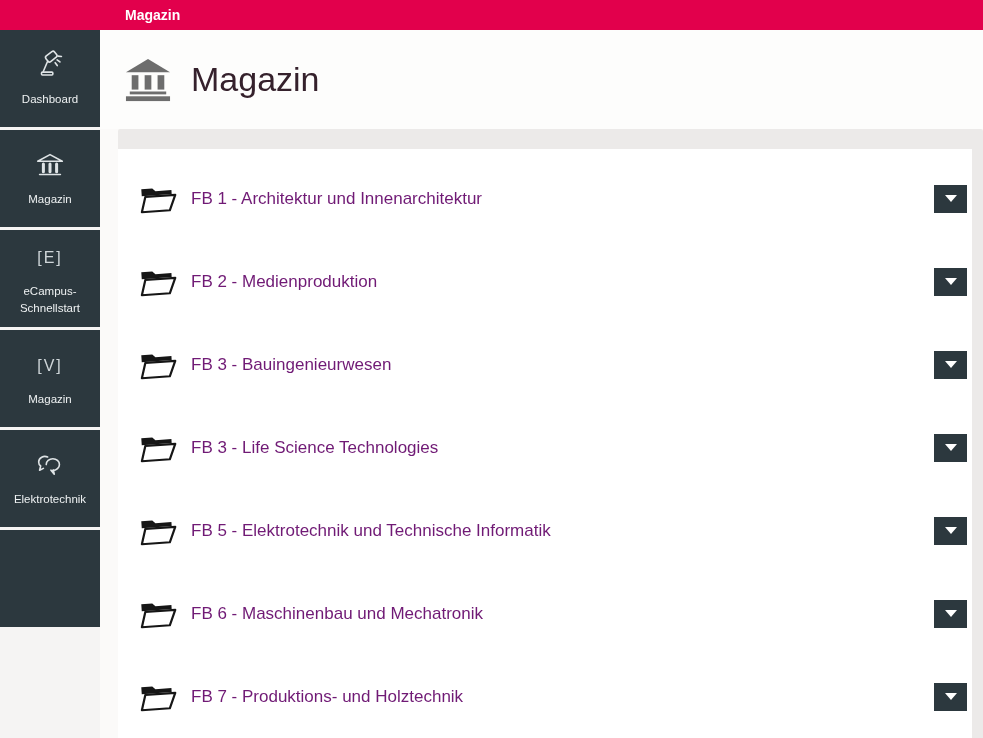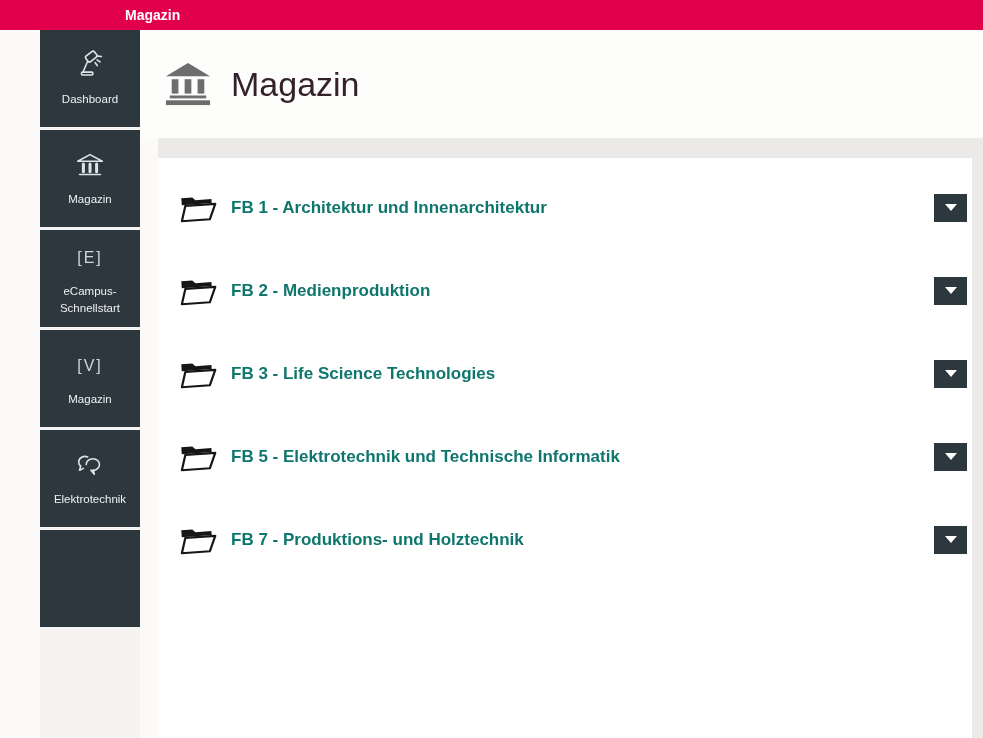--- a/index.html
+++ b/index.html
@@ -4,21 +4,21 @@
 <style>
   * { margin:0; padding:0; box-sizing:border-box; }
   html,body { width:983px; height:738px; overflow:hidden;
     font-family:"Liberation Sans","DejaVu Sans",sans-serif; background:#fbfaf9; }
 
   
   .topbar { height:30px; background:#e2004c; display:flex; align-items:center; }
   .topbar-title { color:#ffffff; font-size:14px; font-weight:bold; margin-left:125px; }
 
   
-  .shell { display:flex; height:708px;margin-left:40px; }
+  .shell { display:flex; height:708px; }
 
   
   .sidebar { width:100px; background:#f5f4f3; flex:0 0 100px; overflow:hidden; }
   .nav-item { height:97px; margin-bottom:3px; background:#2c383e; display:flex;
     flex-direction:column; align-items:center; justify-content:center; cursor:pointer; }
   .nav-item svg { display:block; }
   .nav-icon { width:34px; height:34px; stroke:#dfe4e6; fill:none;
     stroke-width:1.7; stroke-linecap:round; stroke-linejoin:round; }
   .nav-label { margin-top:8px; color:#eef1f2; font-size:11.5px; line-height:1.45;
     text-align:center; white-space:pre-line; }
@@ -33,21 +33,21 @@
   .page-title { font-size:34px; font-weight:400; color:#35212c; margin-left:20px; }
 
   
   .panel { flex:1; margin-left:18px; background:#eceae9; border-radius:2px 2px 0 0;
     display:flex; flex-direction:column; }
   .panel-toolbar { height:20px; flex:0 0 20px; }
   .panel-body { flex:1; background:#ffffff; margin-right:11px; padding-top:8px; overflow:hidden; }
 
   .repo-row { height:83px; display:flex; align-items:center; padding-left:22px; padding-right:5px; }
   .folder-icon { width:38px; height:30px; flex:0 0 38px; }
-  .repo-link { margin-left:13px; color:#0f766e; font-size:17px; text-decoration:none; cursor:pointer;font-weight:bold; }
+  .repo-link { margin-left:13px; color:#701a75; font-size:17px; text-decoration:none; cursor:pointer; }
   .repo-spacer { flex:1; }
   .dropdown-btn { width:33px; height:28px; background:#2c383e; border:none; cursor:pointer;
     display:flex; align-items:center; justify-content:center; }
   .caret-down { width:0; height:0; border-left:6px solid transparent;
     border-right:6px solid transparent; border-top:7px solid #ffffff; }
 </style>
 </head>
 <body>
 
 <div class="topbar">
@@ -140,20 +140,33 @@
               <path d="M5.5 12 h30 l-6.5 15 H1 z" fill="#ffffff" stroke="#161616" stroke-width="2.2" stroke-linejoin="round"></path>
             </g>
           </svg>
           <a class="repo-link">FB 2 - Medienproduktion</a>
           <span class="repo-spacer"></span>
           <button class="dropdown-btn">
             <span class="caret-down"></span>
           </button>
         </div>
 
+        <div class="repo-row">
+          <svg class="folder-icon" viewBox="0 0 38 30">
+            <g transform="rotate(-4 19 15)">
+              <path d="M2 11 V4 h11 l3 3 h16 v4 z" fill="#161616"></path>
+              <path d="M5.5 12 h30 l-6.5 15 H1 z" fill="#ffffff" stroke="#161616" stroke-width="2.2" stroke-linejoin="round"></path>
+            </g>
+          </svg>
+          <a class="repo-link">FB 3 - Bauingenieurwesen</a>
+          <span class="repo-spacer"></span>
+          <button class="dropdown-btn">
+            <span class="caret-down"></span>
+          </button>
+        </div>
 
         <div class="repo-row">
           <svg class="folder-icon" viewBox="0 0 38 30">
             <g transform="rotate(-4 19 15)">
               <path d="M2 11 V4 h11 l3 3 h16 v4 z" fill="#161616"></path>
               <path d="M5.5 12 h30 l-6.5 15 H1 z" fill="#ffffff" stroke="#161616" stroke-width="2.2" stroke-linejoin="round"></path>
             </g>
           </svg>
           <a class="repo-link">FB 3 - Life Science Technologies</a>
           <span class="repo-spacer"></span>
@@ -169,20 +182,33 @@
               <path d="M5.5 12 h30 l-6.5 15 H1 z" fill="#ffffff" stroke="#161616" stroke-width="2.2" stroke-linejoin="round"></path>
             </g>
           </svg>
           <a class="repo-link">FB 5 - Elektrotechnik und Technische Informatik</a>
           <span class="repo-spacer"></span>
           <button class="dropdown-btn">
             <span class="caret-down"></span>
           </button>
         </div>
 
+        <div class="repo-row">
+          <svg class="folder-icon" viewBox="0 0 38 30">
+            <g transform="rotate(-4 19 15)">
+              <path d="M2 11 V4 h11 l3 3 h16 v4 z" fill="#161616"></path>
+              <path d="M5.5 12 h30 l-6.5 15 H1 z" fill="#ffffff" stroke="#161616" stroke-width="2.2" stroke-linejoin="round"></path>
+            </g>
+          </svg>
+          <a class="repo-link">FB 6 - Maschinenbau und Mechatronik</a>
+          <span class="repo-spacer"></span>
+          <button class="dropdown-btn">
+            <span class="caret-down"></span>
+          </button>
+        </div>
 
         <div class="repo-row">
           <svg class="folder-icon" viewBox="0 0 38 30">
             <g transform="rotate(-4 19 15)">
               <path d="M2 11 V4 h11 l3 3 h16 v4 z" fill="#161616"></path>
               <path d="M5.5 12 h30 l-6.5 15 H1 z" fill="#ffffff" stroke="#161616" stroke-width="2.2" stroke-linejoin="round"></path>
             </g>
           </svg>
           <a class="repo-link">FB 7 - Produktions- und Holztechnik</a>
           <span class="repo-spacer"></span>

